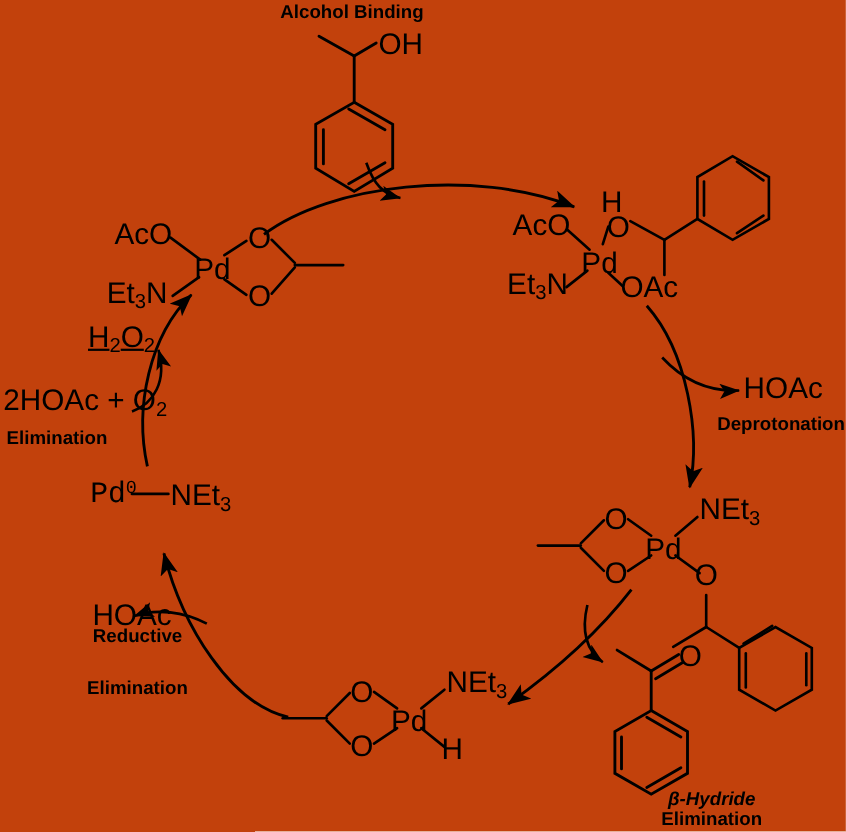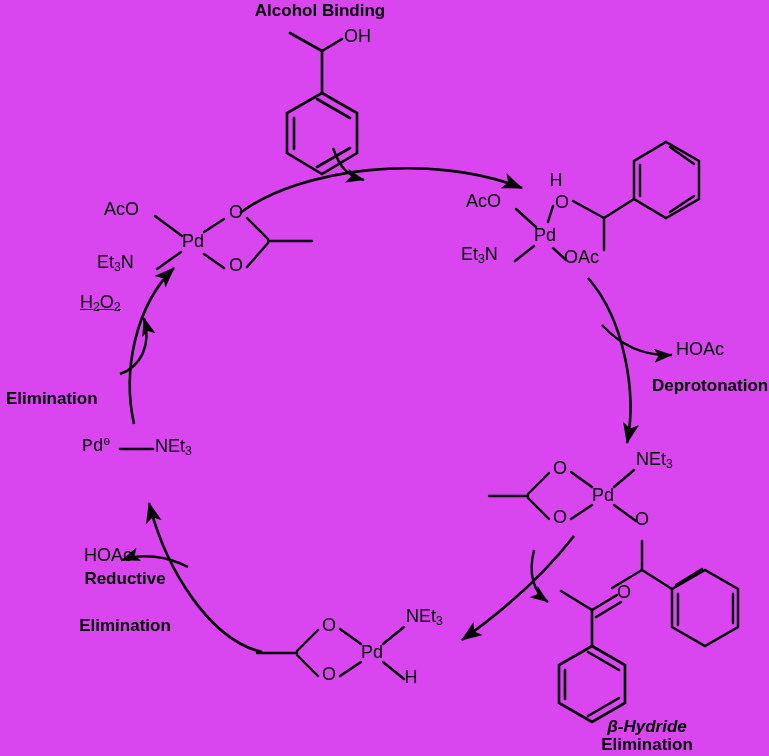--- a/index.html
+++ b/index.html
@@ -5,39 +5,39 @@
 <style>
   html, body {
     margin: 0;
     padding: 0;
     background: #ffffff;
   }
   #root {
     position: relative;
     width: 769px;
     height: 756px;
-    background: #d946ef;
+    background: #c2410c;
     font-family: "Liberation Sans", sans-serif;
     overflow: hidden;
   }
   svg#cycle {
     position: absolute;
     left: 0;
     top: 0;
     width: 769px;
     height: 756px;
   }
   .lbl {
     position: absolute;
     color: #000000;
     font-family: "Liberation Sans", sans-serif;
     white-space: nowrap;
     line-height: 1;
   }
-  .chem { font-size: 18px; }
+  .chem { font-size: 27px; }
   .step { font-size: 17px; font-weight: bold; }
   .sub {
     font-size: 0.68em;
     vertical-align: -0.28em;
   }
   .sup {
     font-size: 0.62em;
     vertical-align: 0.5em;
   }
   .ctr { transform: translateX(-50%); }
@@ -205,20 +205,23 @@
 
   <div class="lbl step ctr" style="left:125px; top:570px;">Reductive</div>
   <div class="lbl step ctr" style="left:125px; top:617px;">Elimination</div>
 
   <div class="lbl step" style="left:6px; top:390px;">Elimination</div>
 
   <div class="lbl chem" style="left:676px; top:340px;">HOAc</div>
 
   <div class="lbl chem" style="left:84px; top:546px;">HOAc</div>
 
+  <div class="lbl chem" style="left:3px; top:351px;">
+    <span>2HOAc + O</span><span class="sub">2</span>
+  </div>
 
   <div class="lbl chem" style="left:80px; top:293px;text-decoration:underline;">
     <span>H</span><span class="sub">2</span><span>O</span><span class="sub">2</span>
   </div>
 
   <div class="lbl chem" style="left:344px; top:27px;">OH</div>
 
   <div class="lbl chem" style="left:617px; top:583px;">O</div>
 
   <div class="lbl chem" style="left:104px; top:200px;">AcO</div>

